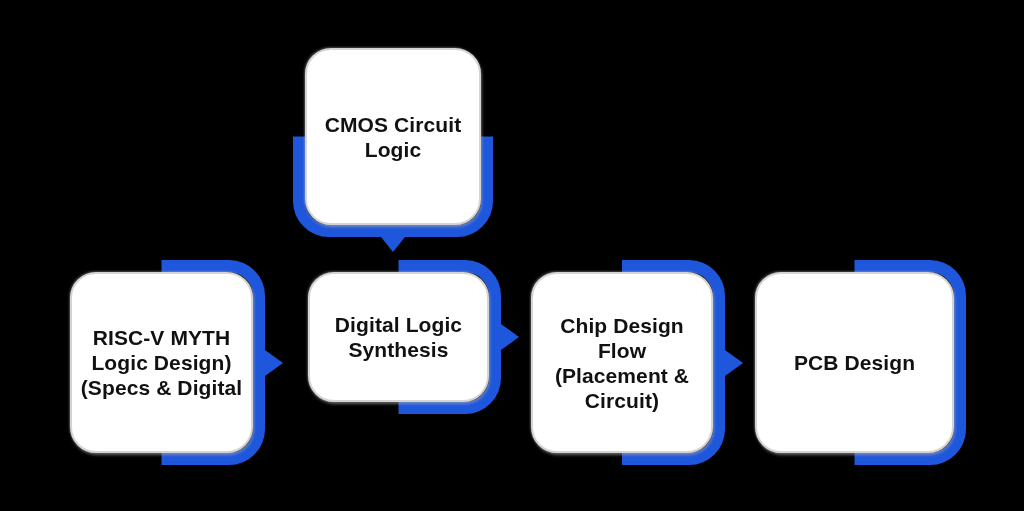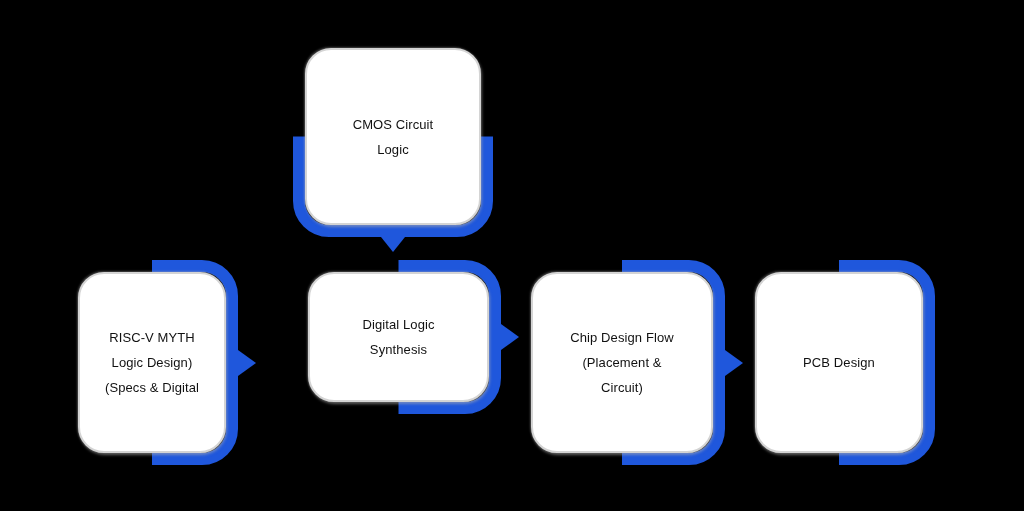--- a/index.html
+++ b/index.html
@@ -28,22 +28,22 @@
     background: var(--card, #ffffff);
     border: 2px solid var(--border, #d4d4d4);
     border-radius: 26px;
     box-shadow: 1px 2px 3px rgba(175,175,175,0.55), -1px -1px 2px rgba(190,190,190,0.35);
     display: flex;
     align-items: center;
     justify-content: center;
     text-align: center;
   }
   .label {
-    font-weight: normal;
-    font-size: 13px;
+    font-weight: bold;
+    font-size: 21px;
     line-height: 25px;
     color: var(--text, #111111);
     padding: 0 6px;
     letter-spacing: 0.1px;
   }
   .arrow { position: absolute; width: 0; height: 0; }
   .arrow-right {
     top: 50%;
     margin-top: -13px;
     right: -30px;
@@ -69,21 +69,21 @@
     <div class="accent accent-bottom"></div>
     <div class="arrow arrow-down"></div>
     <div class="card">
       <div class="label">
           <div>CMOS Circuit</div>
           <div>Logic</div>
         </div>
     </div>
   </div>
 
-  <div class="unit" style="left:78px; top:272px; width:148px; height:181px;">
+  <div class="unit" style="left:70px; top:272px; width:183px; height:181px;">
     <div class="accent accent-right"></div>
     <div class="arrow arrow-right"></div>
     <div class="card">
       <div class="label">
           <div>RISC-V MYTH</div>
           <div>Logic Design)</div>
           <div>(Specs &amp; Digital</div>
         </div>
     </div>
   </div>
@@ -104,21 +104,21 @@
     <div class="arrow arrow-right"></div>
     <div class="card">
       <div class="label">
           <div>Chip Design Flow</div>
           <div>(Placement &amp;</div>
           <div>Circuit)</div>
         </div>
     </div>
   </div>
 
-  <div class="unit" style="left:755px; top:272px; width:168px; height:181px;">
+  <div class="unit" style="left:755px; top:272px; width:199px; height:181px;">
     <div class="accent accent-right"></div>
     <div class="card">
       <div class="label">
           <div>PCB Design</div>
         </div>
     </div>
   </div>
 
 </div>
 

